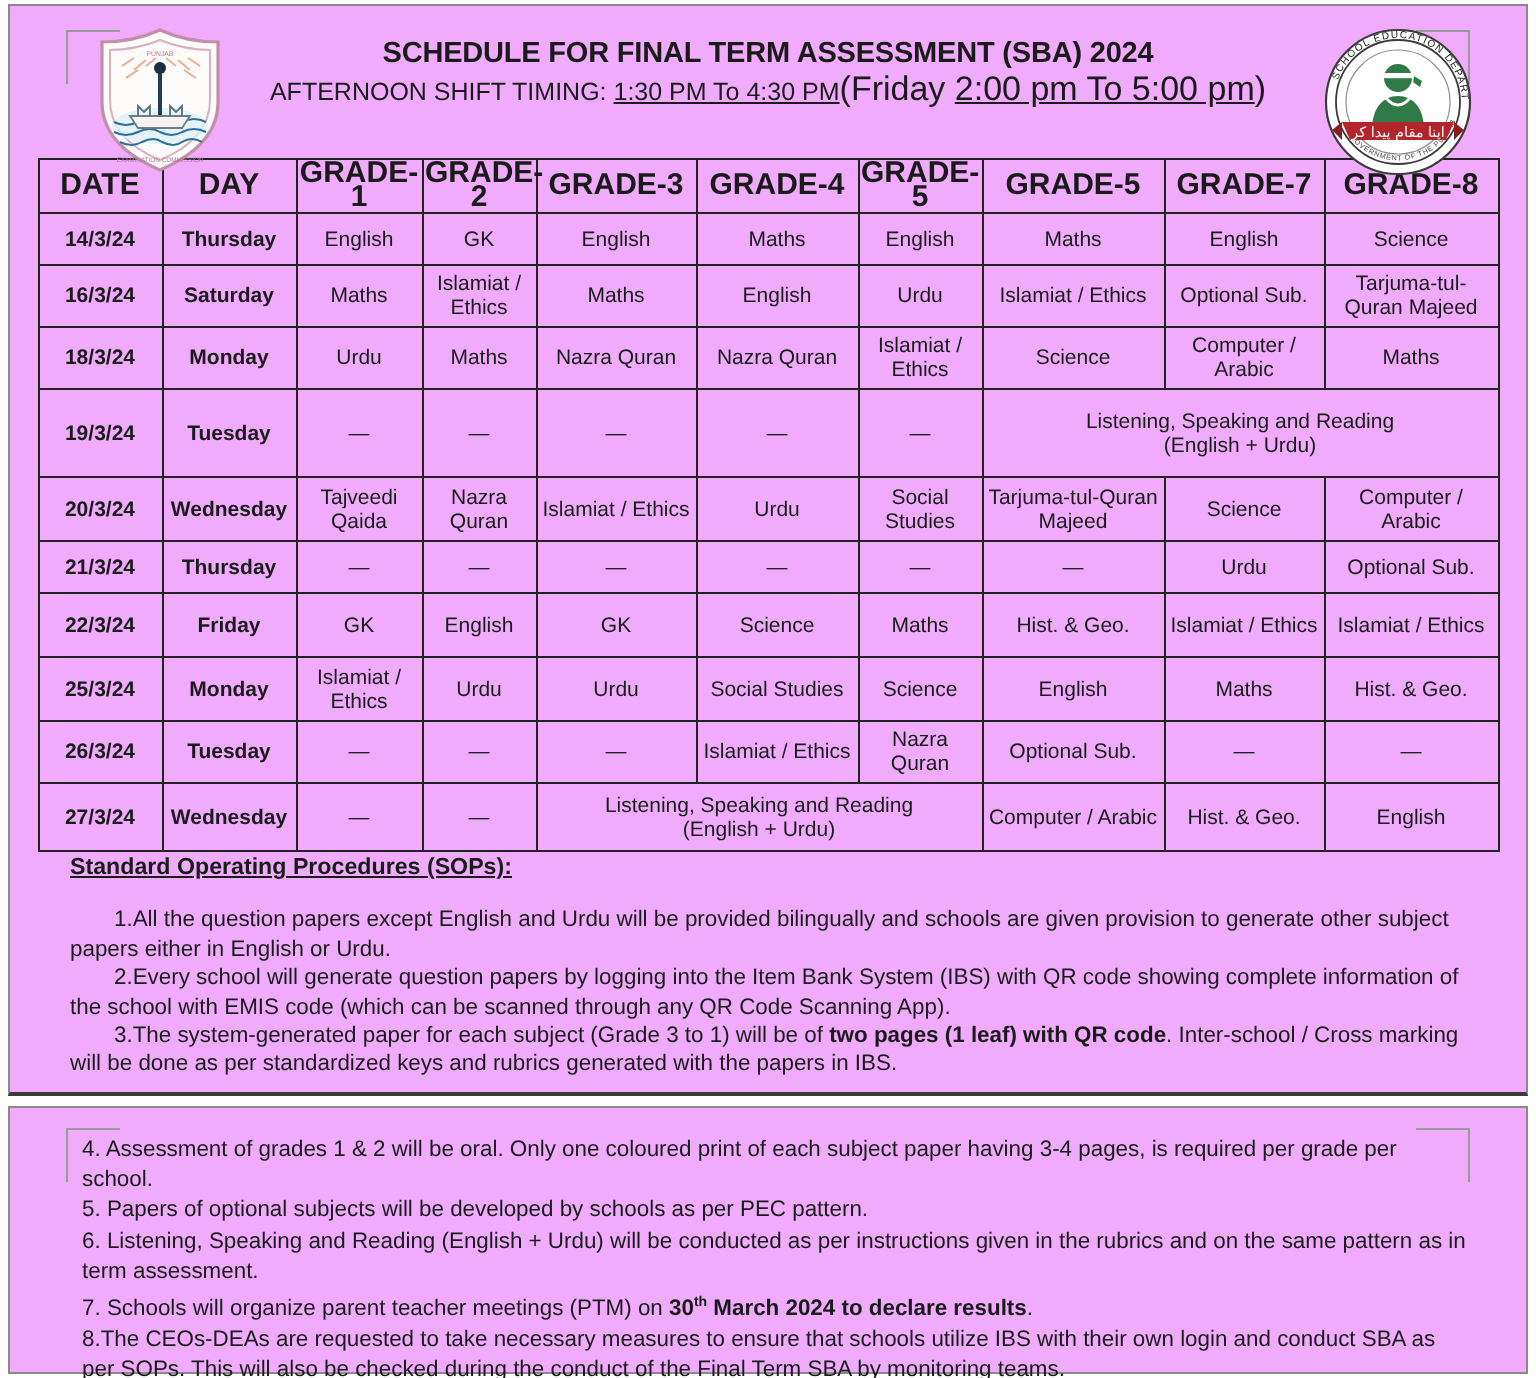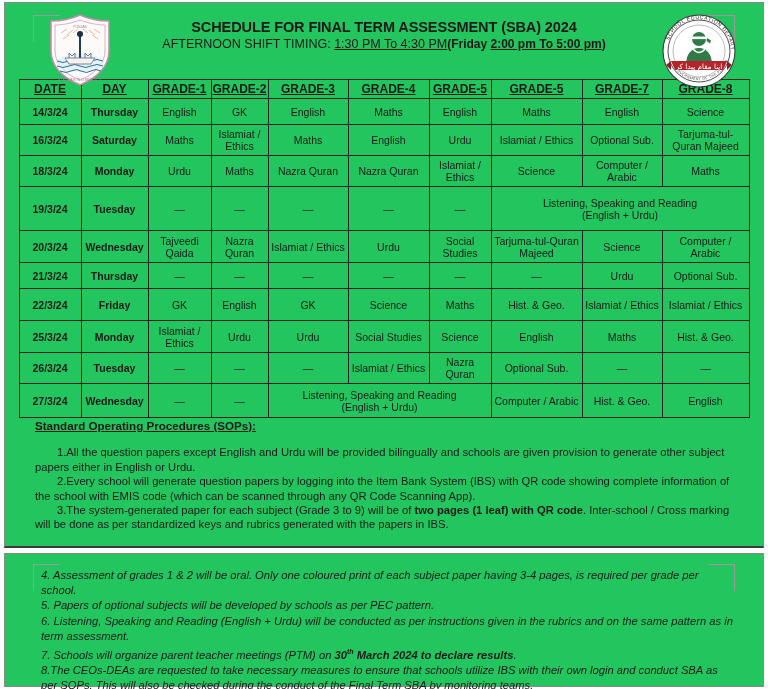--- a/index.html
+++ b/index.html
@@ -15,26 +15,26 @@
     color: #1a1a1a;
     overflow: hidden;
     position: relative;
   }
 
   
   .sheet {
     position: absolute;
     left: 4px;
     width: 760px;
-    background: #22c55e;
+    background: #f0abfc;
     border: 1px solid #8a8a8a;
     box-sizing: border-box;
   }
   #sheet-one { top: 2px;   height: 546px; border-bottom-width: 2px; border-bottom-color:#3a3a3a;}
-  #sheet-two { top: 553px; height: 134px; font-style: italic; }
+  #sheet-two { top: 553px; height: 134px; }
 
   
   .corner {
     position: absolute;
     width: 26px;
     height: 26px;
     pointer-events: none;
   }
   .corner.tl { border-left: 1px solid #9a9a9a;  border-top: 1px solid #9a9a9a;  left: 28px; top: 12px; }
   .corner.tr { border-right:1px solid #9a9a9a;  border-top: 1px solid #9a9a9a;  right: 28px; top: 12px; }
@@ -60,21 +60,21 @@
     letter-spacing: -0.1px;
     line-height: 18px;
     white-space: nowrap;
   }
   .title-sub {
     font-size: 12.5px;
     line-height: 17px;
     white-space: nowrap;
   }
   .u { text-decoration: underline; }
-  .small-note { font-size: 12px; font-weight: bold; }
+  .small-note { font-size: 17px; }
 
   
   .logo {
     position: absolute;
     top: 8px;
   }
   #logo-left  { left: 34px;  width: 82px; height: 78px; }
   #logo-right { right: 18px; width: 92px; height: 80px; }
 
   
@@ -89,24 +89,23 @@
     text-align: center;
     vertical-align: middle;
     font-size: 10.5px;
     line-height: 12px;
     padding: 3px 1px;
     height: 26px;
     box-sizing: border-box;
   }
   table.sched th {
     font-weight: bold;
-    font-size: 12px;
+    font-size: 15px;
     height: 19px;
     padding: 1px;
-    text-decoration: underline;
   }
   td.date  { font-weight: bold; font-size: 11px; }
   td.day   { font-weight: bold; font-size: 11px; }
   td.dash  { color: #222; }
   td.span-note { font-size: 11px; line-height: 16px; }
 
   col.c-date  { width: 62px; }
   col.c-day   { width: 67px; }
   col.c-g1    { width: 63px; }
   col.c-g2    { width: 57px; }
@@ -383,21 +382,21 @@
         <td>Hist. &amp; Geo.</td>
         <td>English</td>
       </tr>
     </tbody>
   </table>
 
   <div class="sop-wrap">
     <span class="sop-heading">Standard Operating Procedures (SOPs):</span>
     <p class="sop-item">1.All the question papers except English and Urdu will be provided bilingually and schools are given provision to generate other subject papers either in English or Urdu.</p>
     <p class="sop-item">2.Every school will generate question papers by logging into the Item Bank System (IBS) with QR code showing complete information of the school with EMIS code (which can be scanned through any QR Code Scanning App).</p>
-    <p class="sop-item"><span>3.The system-generated paper for each subject (Grade 3 to 9) will be of </span><span class="b">two pages (1 leaf) with QR code</span><span>. Inter-school / Cross marking will be done as per standardized keys and rubrics generated with the papers in IBS.</span></p>
+    <p class="sop-item"><span>3.The system-generated paper for each subject (Grade 3 to 1) will be of </span><span class="b">two pages (1 leaf) with QR code</span><span>. Inter-school / Cross marking will be done as per standardized keys and rubrics generated with the papers in IBS.</span></p>
   </div>
 </div>
 
 <div class="sheet" id="sheet-two">
   <div class="corner p2tl"></div>
   <div class="corner p2tr"></div>
 
   <div class="sop-wrap-2">
     <p class="sop-item-2">4. Assessment of grades 1 &amp; 2 will be oral. Only one coloured print of each subject paper having 3-4 pages, is required per grade per school.</p>
     <p class="sop-item-2">5. Papers of optional subjects will be developed by schools as per PEC pattern.</p>

